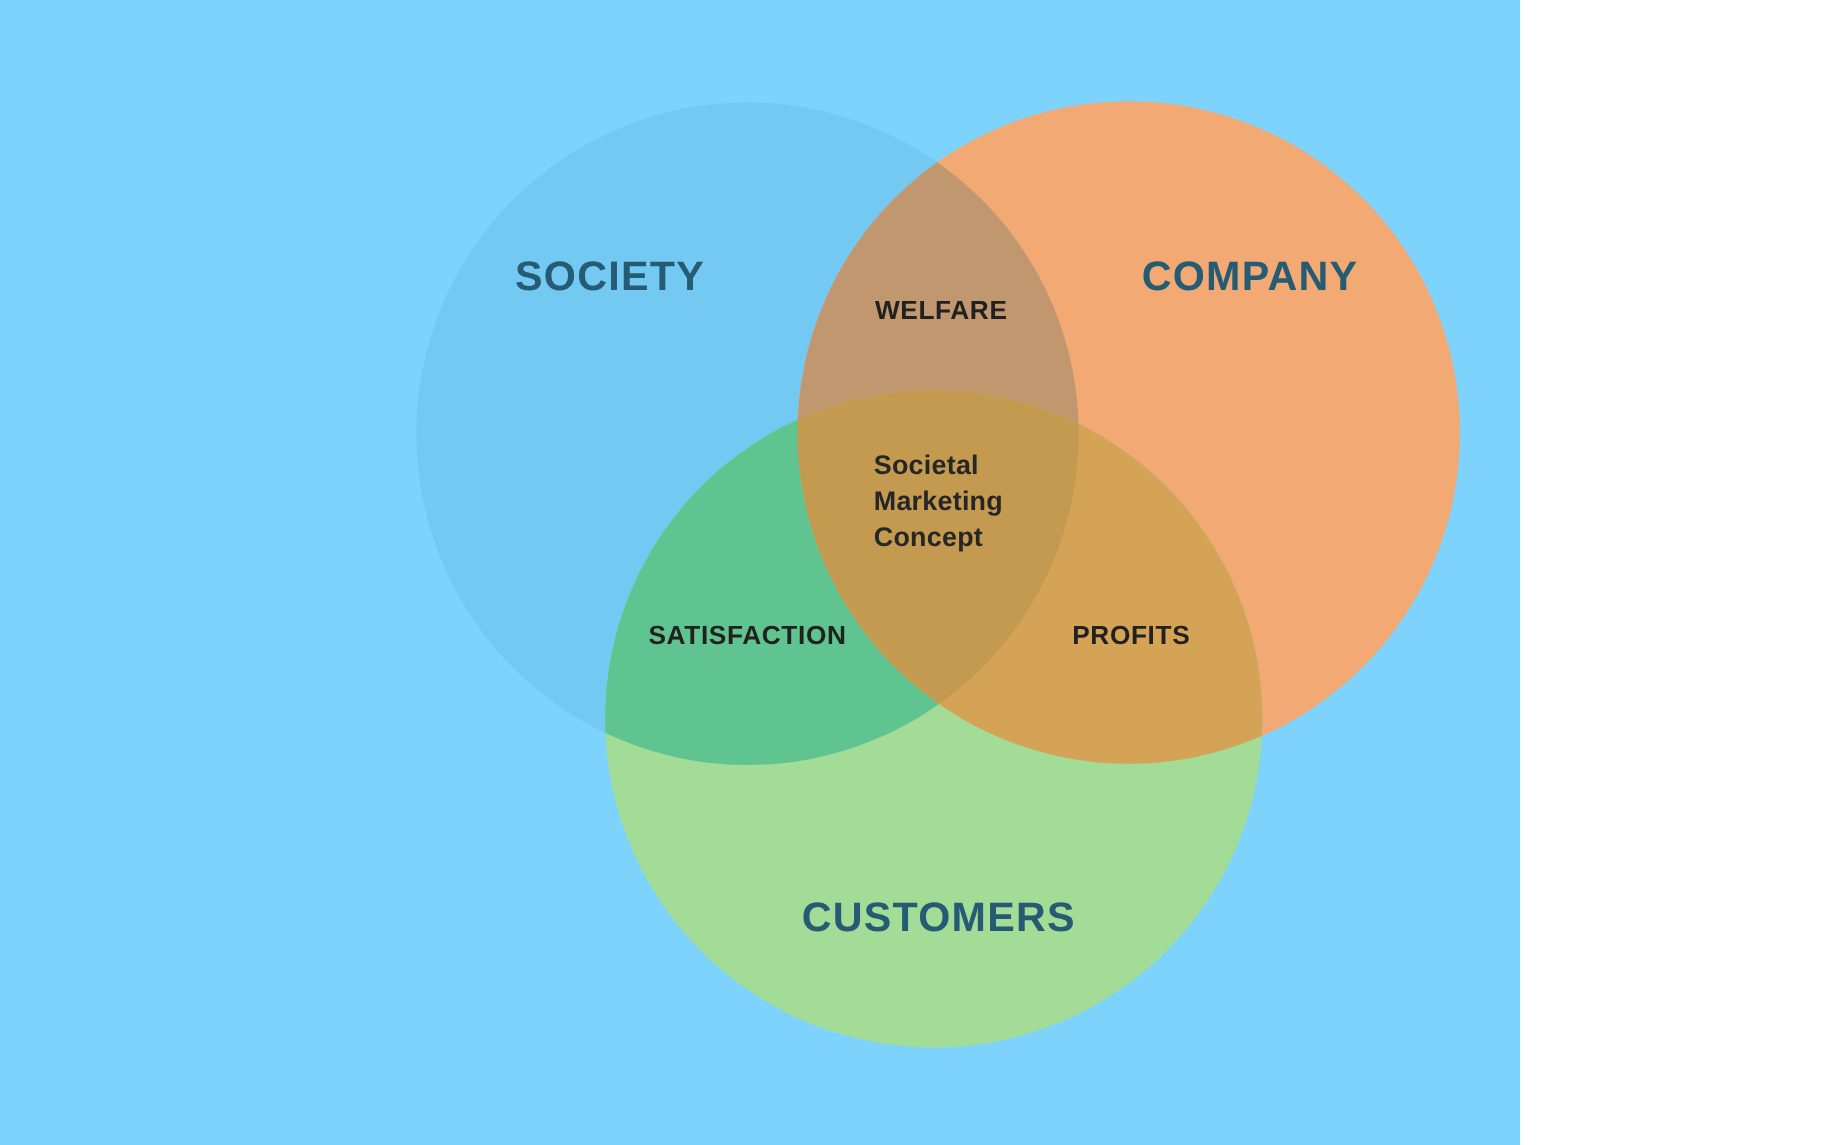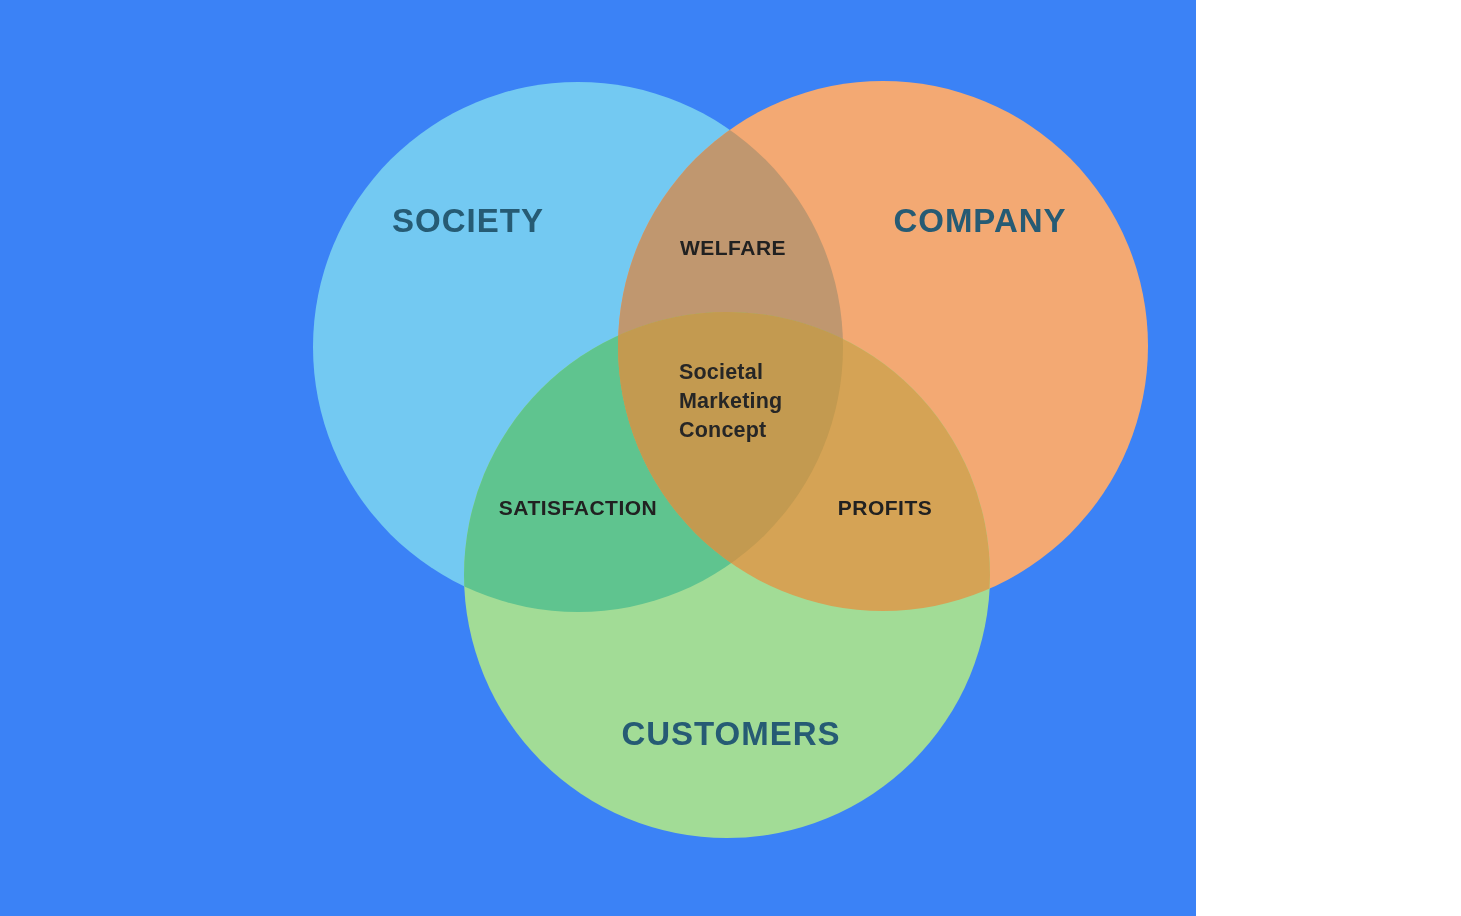--- a/index.html
+++ b/index.html
@@ -8,21 +8,22 @@
     background: #ffffff;
     width: 1461px;
     height: 916px;
     overflow: hidden;
     font-family: "Liberation Sans", sans-serif;
   }
   .stage {
     position: relative;
     width: 1196px;
     height: 916px;
-    background: #3b82f6;
+    background: #7dd3fc;
+    padding-left: 20px;
   }
   svg { display: block; }
   .circle-title {
     font-family: "Liberation Sans", sans-serif;
     font-weight: 700;
     font-size: 33px;
     letter-spacing: 1px;
   }
   .overlap-label {
     font-family: "Liberation Sans", sans-serif;

